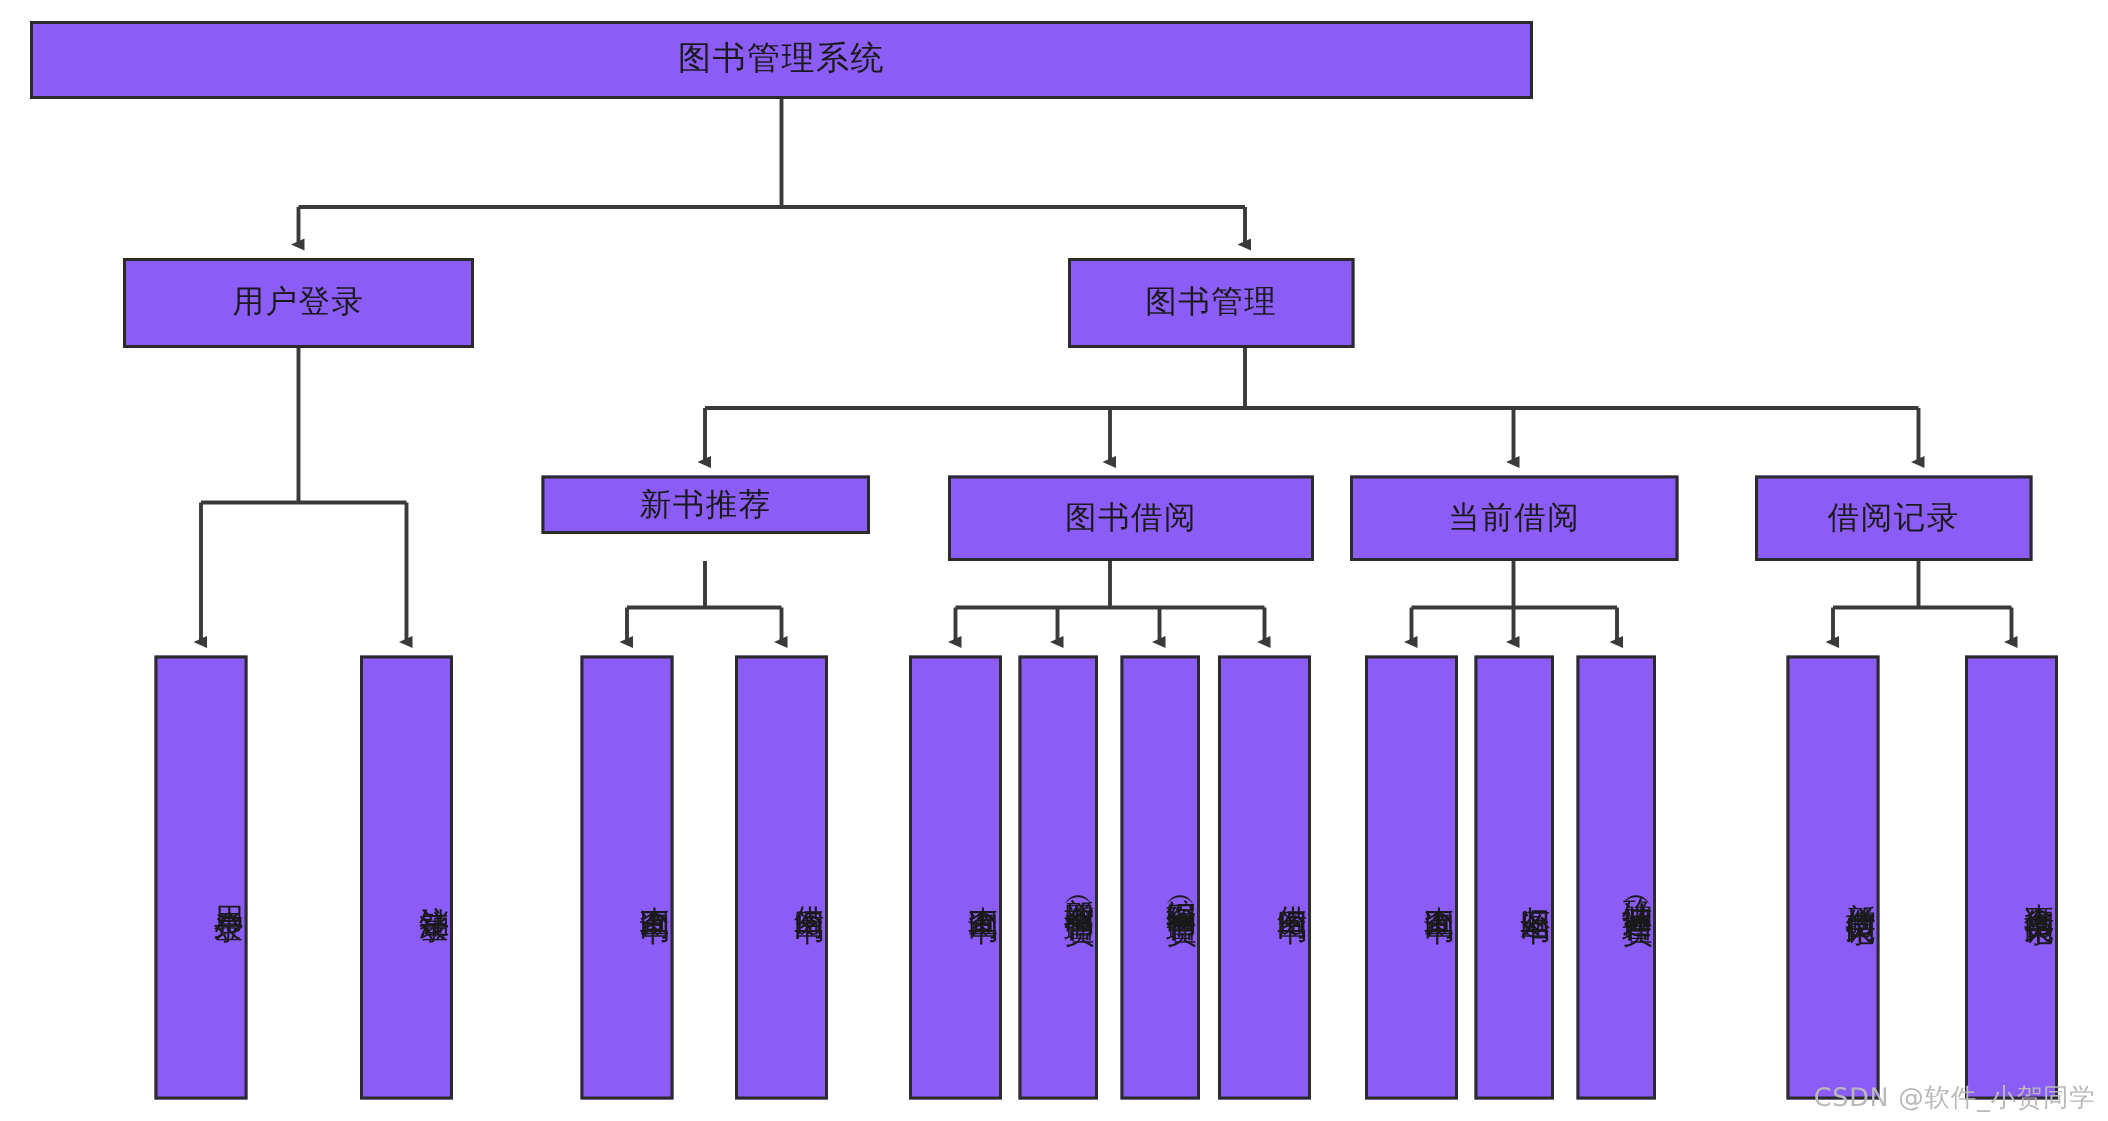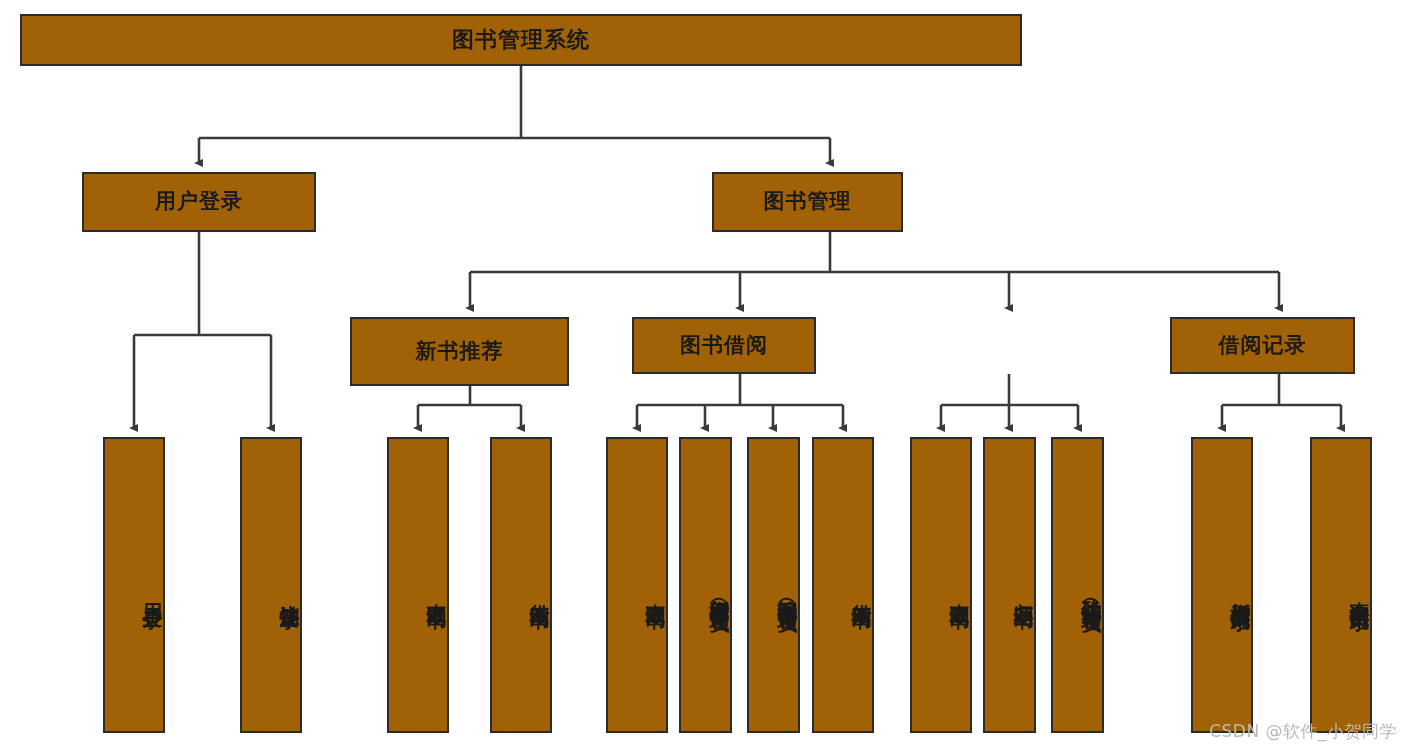--- a/index.html
+++ b/index.html
@@ -22,27 +22,26 @@
     position: absolute;
     left: 0;
     top: 0;
     width: 1405px;
     height: 747px;
     pointer-events: none;
   }
   .node {
     position: absolute;
     box-sizing: border-box;
-    background: #a16207;
+    background: #8b5cf6;
     border: 2px solid #2b2b2b;
     display: flex;
     align-items: center;
     justify-content: center;
     color: #1a1a1a;
-    font-weight: bold;
   }
   .node.horiz {
     font-size: 21px;
     line-height: 1.2;
     letter-spacing: 1px;
     white-space: nowrap;
   }
   .node.root {
     font-size: 22px;
   }
@@ -121,22 +120,23 @@
       <path d="M1222,405 L1222,428" marker-end="url(#arrow)"></path>
       <path d="M1341,405 L1341,428" marker-end="url(#arrow)"></path>
     </g>
   </svg>
 
   <div class="node horiz root" style="left:20px; top:14px; width:1002px; height:52px;">图书管理系统</div>
 
   <div class="node horiz" style="left:82px; top:172px; width:234px; height:60px;">用户登录</div>
   <div class="node horiz" style="left:712px; top:172px; width:191px; height:60px;">图书管理</div>
 
-  <div class="node horiz" style="left:350px; top:317px; width:219px; height:69px;">新书推荐</div>
-  <div class="node horiz" style="left:632px; top:317px; width:184px; height:57px;">图书借阅</div>
+  <div class="node horiz" style="left:361px; top:317px; width:219px; height:39px;">新书推荐</div>
+  <div class="node horiz" style="left:632px; top:317px; width:244px; height:57px;">图书借阅</div>
+  <div class="node horiz" style="left:900px; top:317px; width:219px; height:57px;">当前借阅</div>
   <div class="node horiz" style="left:1170px; top:317px; width:185px; height:57px;">借阅记录</div>
 
   <div class="node leaf" style="left:103px; top:437px; width:62px; height:296px;">用户登录</div>
   <div class="node leaf" style="left:240px; top:437px; width:62px; height:296px;">注销登录</div>
 
   <div class="node leaf" style="left:387px; top:437px; width:62px; height:296px;">查询图书</div>
   <div class="node leaf" style="left:490px; top:437px; width:62px; height:296px;">借阅图书</div>
 
   <div class="node leaf" style="left:606px; top:437px; width:62px; height:296px;">查询图书</div>
   <div class="node leaf" style="left:679px; top:437px; width:53px; height:296px;">新增图书（管理员）</div>

